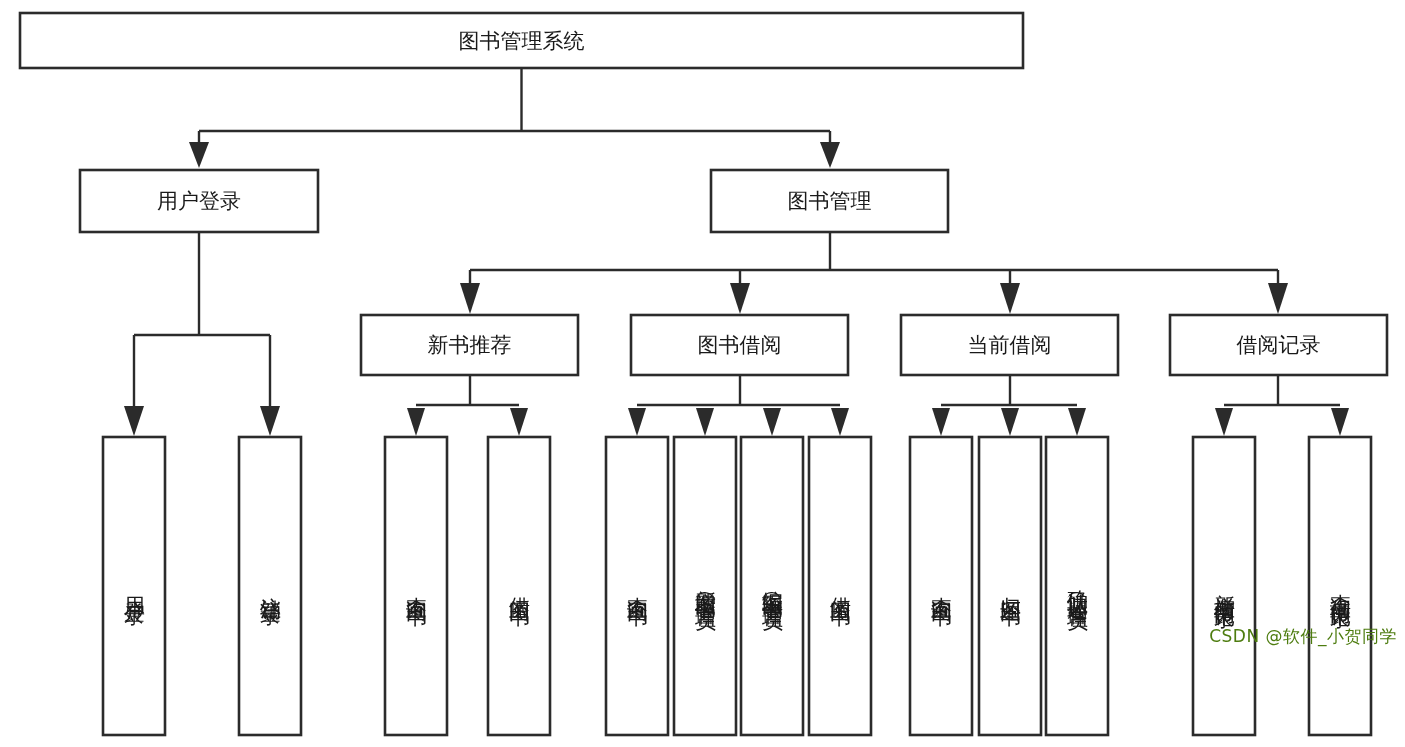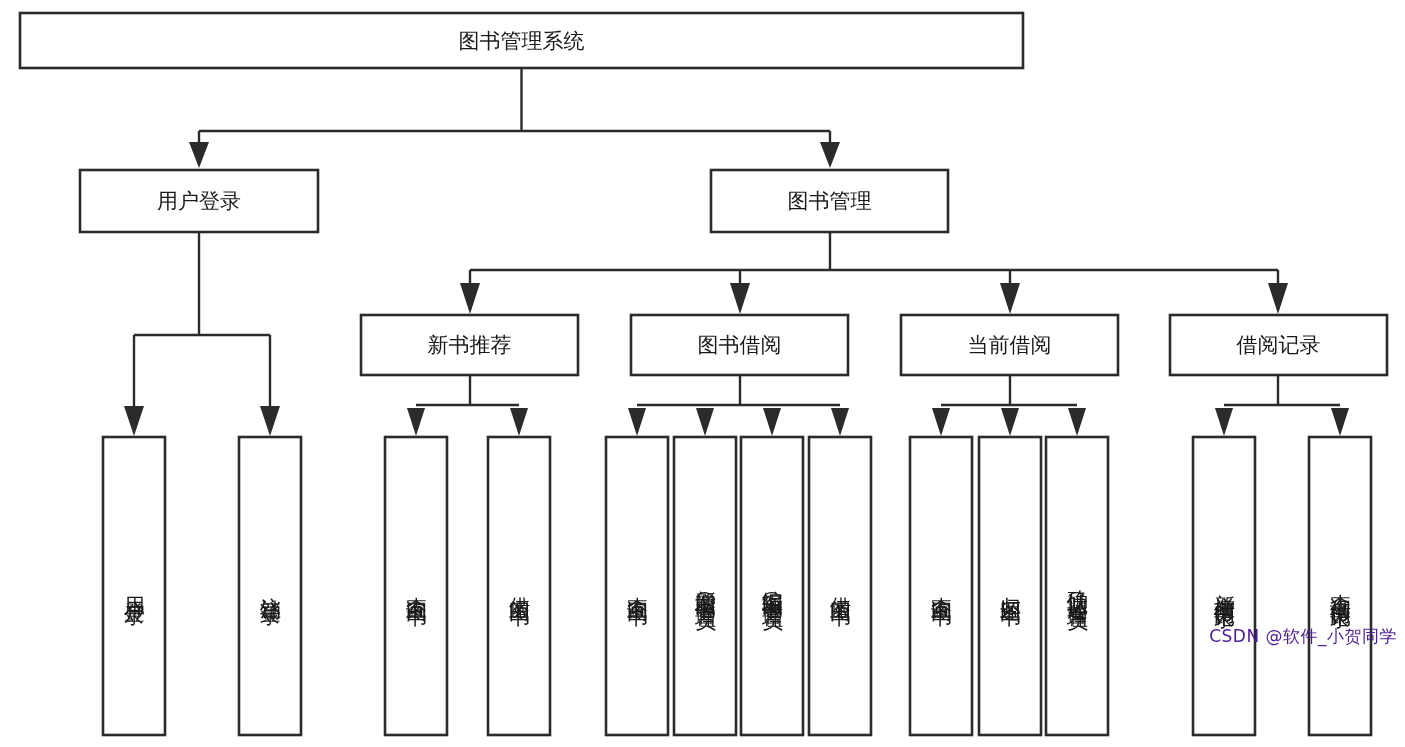--- a/index.html
+++ b/index.html
@@ -70,21 +70,21 @@
     letter-spacing: 3px;
     white-space: nowrap;
     line-height: 1;
   }
   .watermark {
     position: absolute;
     right: 8px;
     bottom: 6px;
     font-family: "DejaVu Sans", "Liberation Sans", sans-serif;
     font-size: 17px;
-    color: #4c1d95;
+    color: #4d7c0f;
     letter-spacing: 0.5px;
     white-space: nowrap;
     user-select: none;
   }
 </style>
 </head>
 <body>
 
 <div id="chart-root">
 

